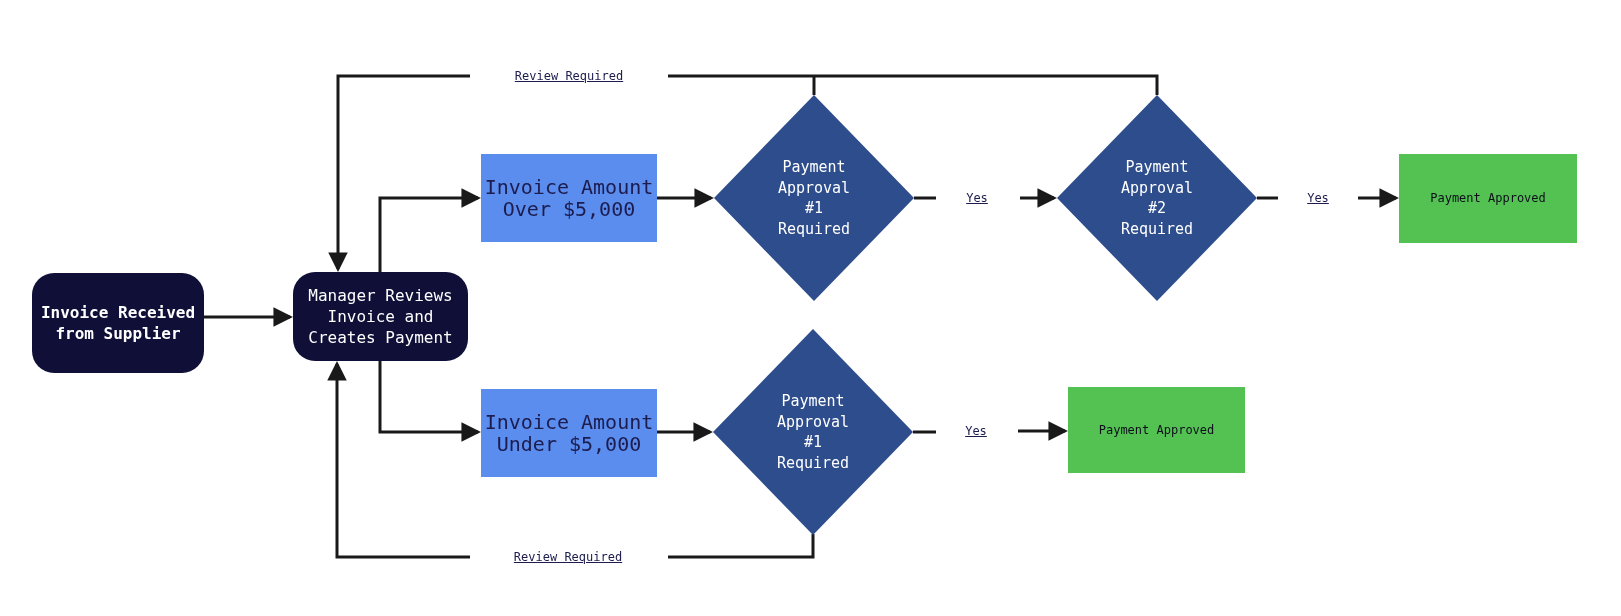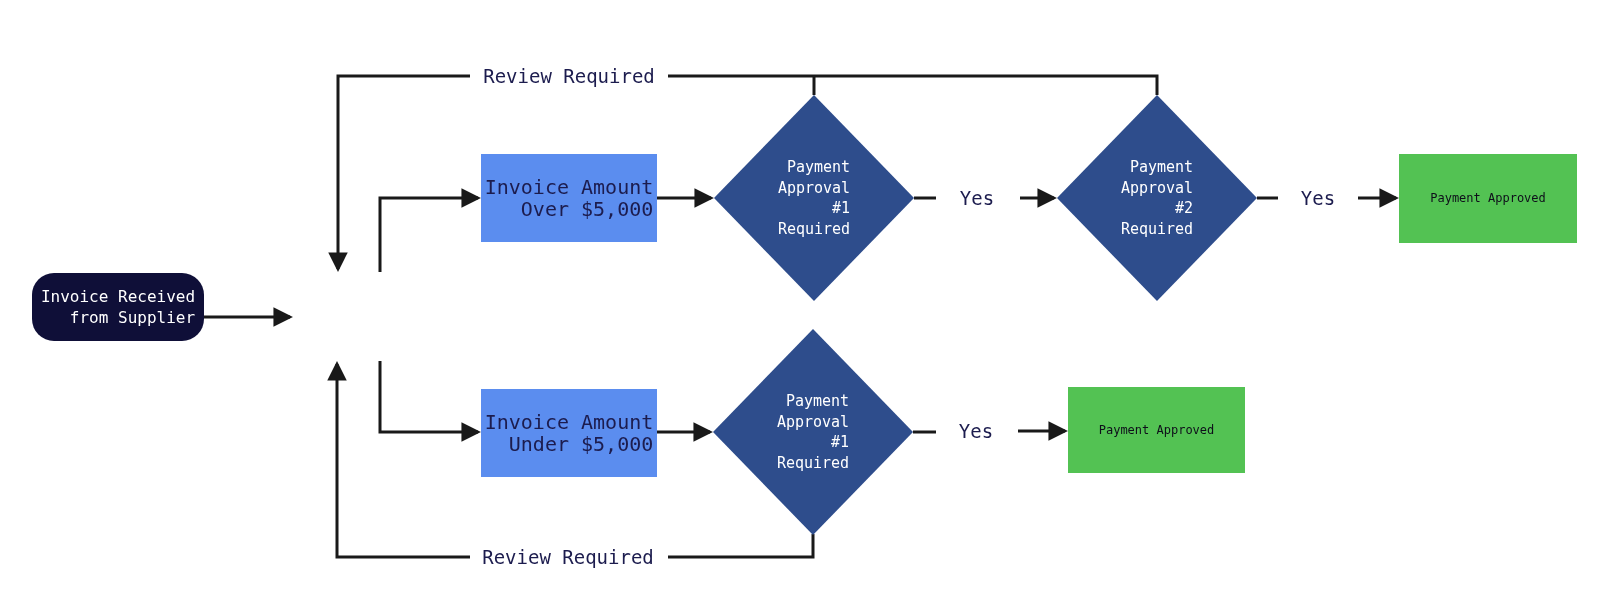--- a/index.html
+++ b/index.html
@@ -9,21 +9,21 @@
   html,body{margin:0;padding:0;background:#ffffff;}
   .canvas{
     position:relative; width:1621px; height:616px; background:#ffffff;
     font-family:"DejaVu Sans Mono","Liberation Mono",monospace; overflow:hidden;
   }
   .edges{position:absolute; left:0; top:0; width:1621px; height:616px;}
   .edges path{fill:none; stroke:var(--line); stroke-width:3;}
   #arrowhead path{fill:var(--line); stroke:none;}
   .node{
     position:absolute; display:flex; align-items:center; justify-content:center;
-    text-align:right; box-sizing:border-box;
+    text-align:center; box-sizing:border-box;
   }
   .node .txt{white-space:pre-line; display:block;}
   .terminator{
     background:var(--navy); color:#ffffff; border-radius:22px;
     font-size:16px; line-height:21px;
   }
   .process{
     background:var(--blue); color:var(--bluetext);
     font-size:20px; line-height:22px;
   }
@@ -31,21 +31,21 @@
     background:var(--diamond); color:#ffffff;
     clip-path:polygon(50% 0%, 100% 50%, 50% 100%, 0% 50%);
     font-size:15px; line-height:20.5px;
   }
   .endstate{
     background:var(--green); color:var(--greentext);
     font-size:12px; line-height:21px;
   }
   .edge-label{
     position:absolute; transform:translate(-50%,-50%);
-    color:var(--labeltext); font-size:19px; line-height:18px; white-space:nowrap;
+    color:var(--labeltext); font-size:12px; line-height:18px; white-space:nowrap;text-decoration:underline;
   }
 </style>
 </head>
 <body>
 
 <div class="canvas">
 
   <svg class="edges" viewBox="0 0 1621 616" xmlns="http://www.w3.org/2000/svg">
     <defs>
       <marker id="arrowhead" viewBox="0 0 10 10" refX="8.5" refY="5" markerWidth="7" markerHeight="6.5" orient="auto-start-reverse">
@@ -83,25 +83,30 @@
       <path d="M814 95 L814 76"></path>
       <path d="M1157 95 L1157 76 L668 76"></path>
       <path d="M470 76 L338 76 L338 269" marker-end="url(#arrowhead)"></path>
     </g>
     <g>
       <path d="M813 534 L813 557 L668 557"></path>
       <path d="M470 557 L337 557 L337 364" marker-end="url(#arrowhead)"></path>
     </g>
   </svg>
 
-  <div class="node terminator" style="left:32px; top:273px; width:172px; height:68px;">
+  <div class="node terminator" style="left:32px; top:273px; width:172px; height:100px;font-weight:bold;">
     <span class="txt">Invoice Received
 from Supplier</span>
   </div>
 
+  <div class="node terminator" style="left:293px; top:272px; width:175px; height:89px;">
+    <span class="txt">Manager Reviews
+Invoice and
+Creates Payment</span>
+  </div>
 
   <div class="node process" style="left:481px; top:154px; width:176px; height:88px;">
     <span class="txt">Invoice Amount
 Over $5,000</span>
   </div>
 
   <div class="node process" style="left:481px; top:389px; width:176px; height:88px;">
     <span class="txt">Invoice Amount
 Under $5,000</span>
   </div>

